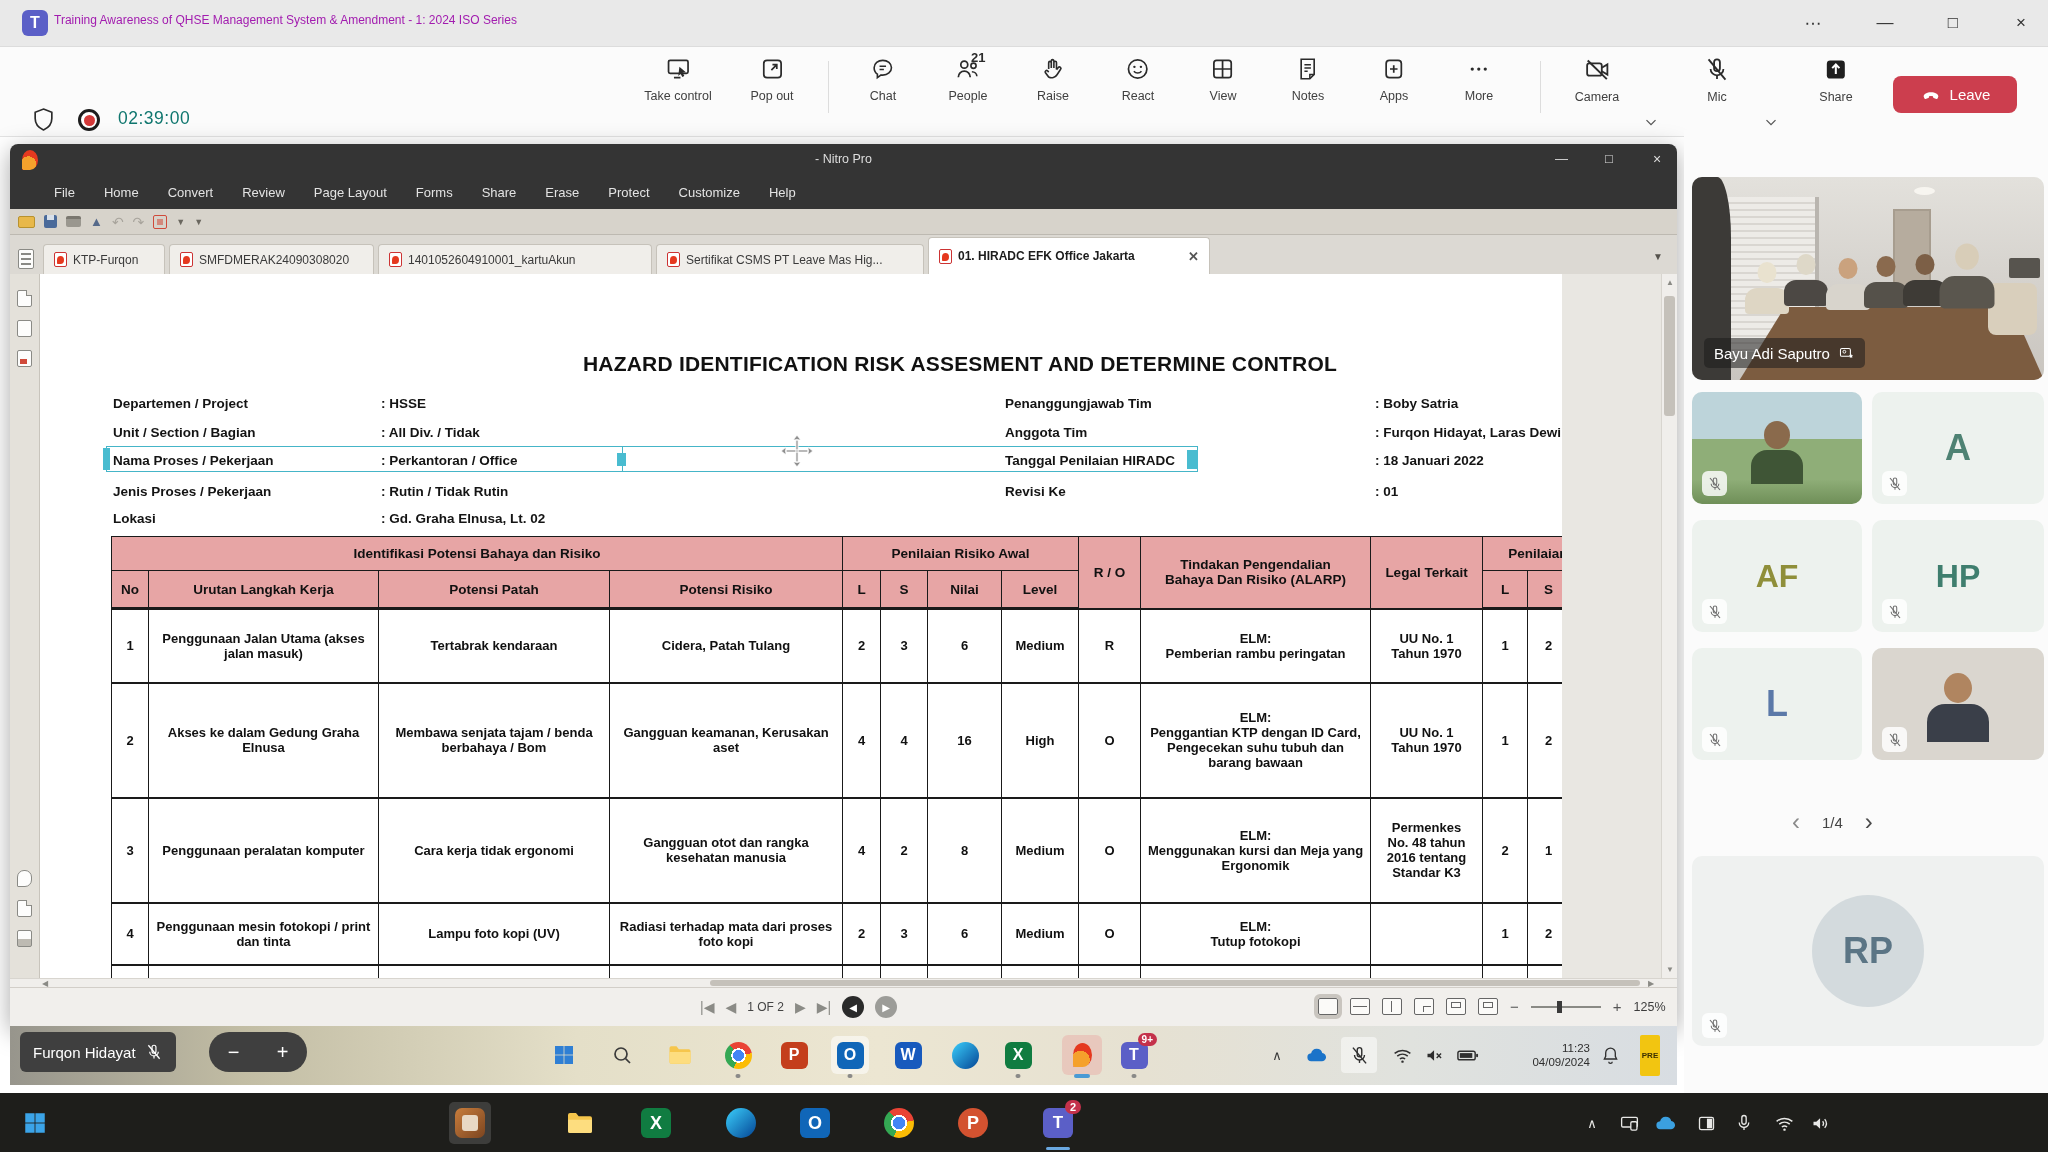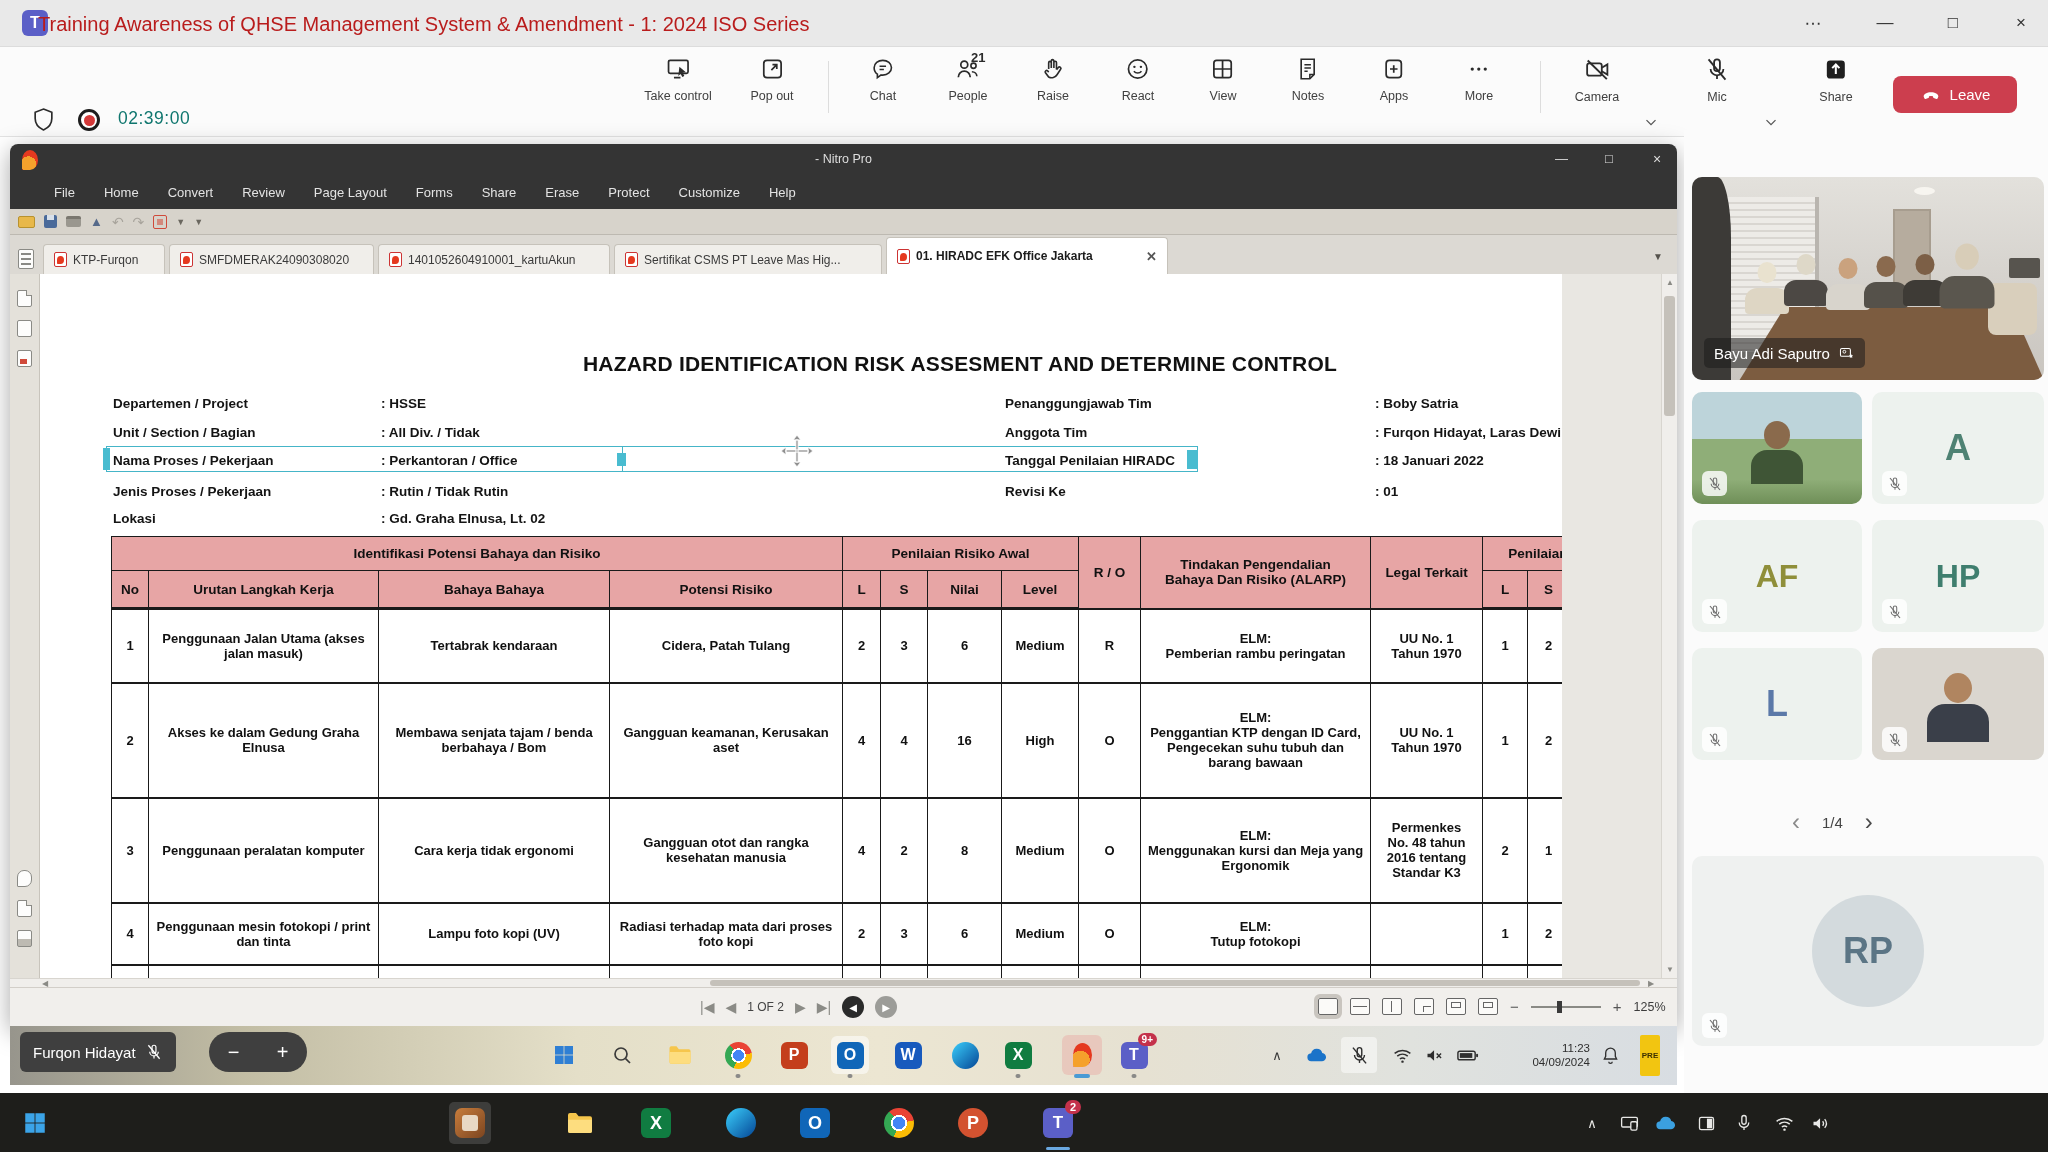--- a/index.html
+++ b/index.html
@@ -4,21 +4,21 @@
 <style>
   *{box-sizing:border-box;margin:0;padding:0}
   html,body{width:2048px;height:1152px;overflow:hidden;background:#fff;
     font-family:"Liberation Sans",sans-serif;-webkit-font-smoothing:antialiased}
   #root{position:relative;width:2048px;height:1152px;background:#fff}
   .ab{position:absolute}
   .fx{display:flex;align-items:center}
   svg.ic{display:block}
   
   .t-titlebar{left:0;top:0;width:2048px;height:47px;background:#e9e9e9;border-bottom:1px solid #dcdcdc}
-  .t-title{left:38px;top:13px;font-size:20px;color:#b91c1c}
+  .t-title{left:54px;top:13px;font-size:12px;color:#a21caf}
   .t-logo{left:22px;top:10px;width:26px;height:26px;background:#5b5fc7;border-radius:6px;
     color:#fff;font-weight:bold;font-size:16px;display:flex;align-items:center;justify-content:center}
   .win-btn{top:8px;width:34px;height:30px;display:flex;align-items:center;justify-content:center;
     font-size:17px;color:#333}
   
   .t-toolbar{left:0;top:47px;width:2048px;height:90px;background:#fbfbfb;border-bottom:1px solid #e3e3e3}
   .tb{position:absolute;top:9px;transform:translateX(-50%);display:flex;flex-direction:column;
     align-items:center;gap:7px;color:#2b2b2b}
   .tb-l{font-size:12.5px;color:#404040;white-space:nowrap}
   .tdiv{position:absolute;top:14px;width:1px;height:52px;background:#dddddd}
@@ -412,21 +412,21 @@
           <div style="height:1.5px;background:#8a8a85"></div>
     </div>
     <div class="n-tab" style="width:122px">
           <div class="pdfico"></div>
           <span>KTP-Furqon</span>
         </div>
     <div class="n-tab" style="width:205px">
           <div class="pdfico"></div>
           <span>SMFDMERAK24090308020</span>
         </div>
-    <div class="n-tab" style="width:232px">
+    <div class="n-tab" style="width:274px">
           <div class="pdfico"></div>
           <span>1401052604910001_kartuAkun</span>
         </div>
     <div class="n-tab" style="width:268px">
           <div class="pdfico"></div>
           <span>Sertifikat CSMS PT Leave Mas Hig...</span>
         </div>
     <div class="n-tab active" style="width:282px">
       <div class="pdfico"></div>
       <span style="flex:1">01. HIRADC EFK Office Jakarta</span>
@@ -520,21 +520,21 @@
           <td colspan="4">Penilaian Risiko Awal</td>
           <td rowspan="2">R / O</td>
           <td rowspan="2" class="pre">Tindakan Pengendalian
 Bahaya Dan Risiko (ALARP)</td>
           <td rowspan="2">Legal Terkait</td>
           <td colspan="4" class="clip" style="padding-left:12px">Penilaian Risiko Akh</td>
         </tr>
         <tr class="hdr sub" style="height:38px">
           <td>No</td>
           <td>Urutan Langkah Kerja</td>
-          <td>Bahaya Bahaya</td>
+          <td>Potensi Patah</td>
           <td>Potensi Risiko</td>
           <td>L</td>
           <td>S</td>
           <td>Nilai</td>
           <td>Level</td>
           <td>L</td>
           <td>S</td>
           <td>Nilai</td>
           <td class="clip">L</td>
         </tr>

